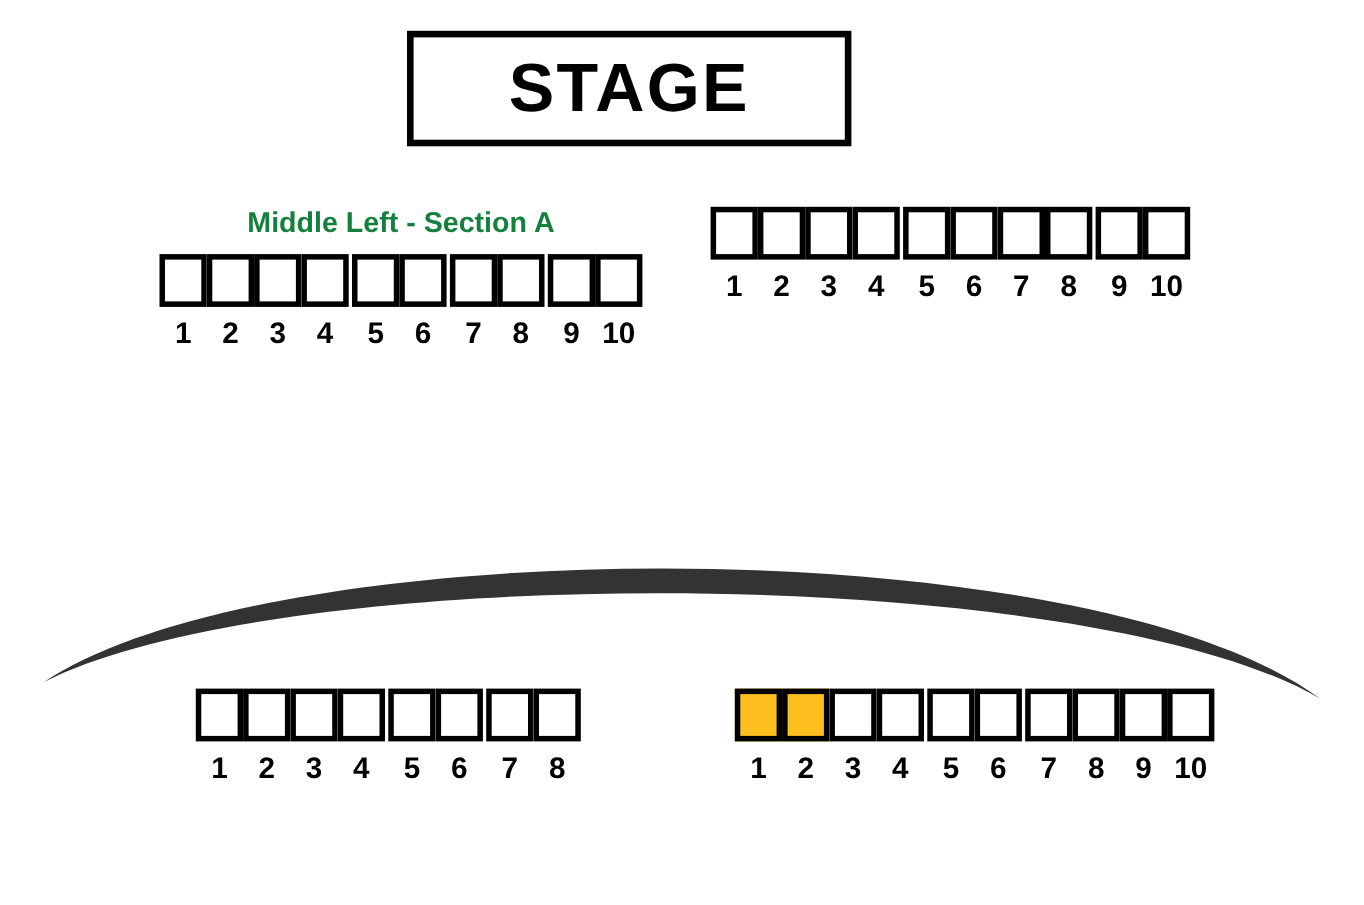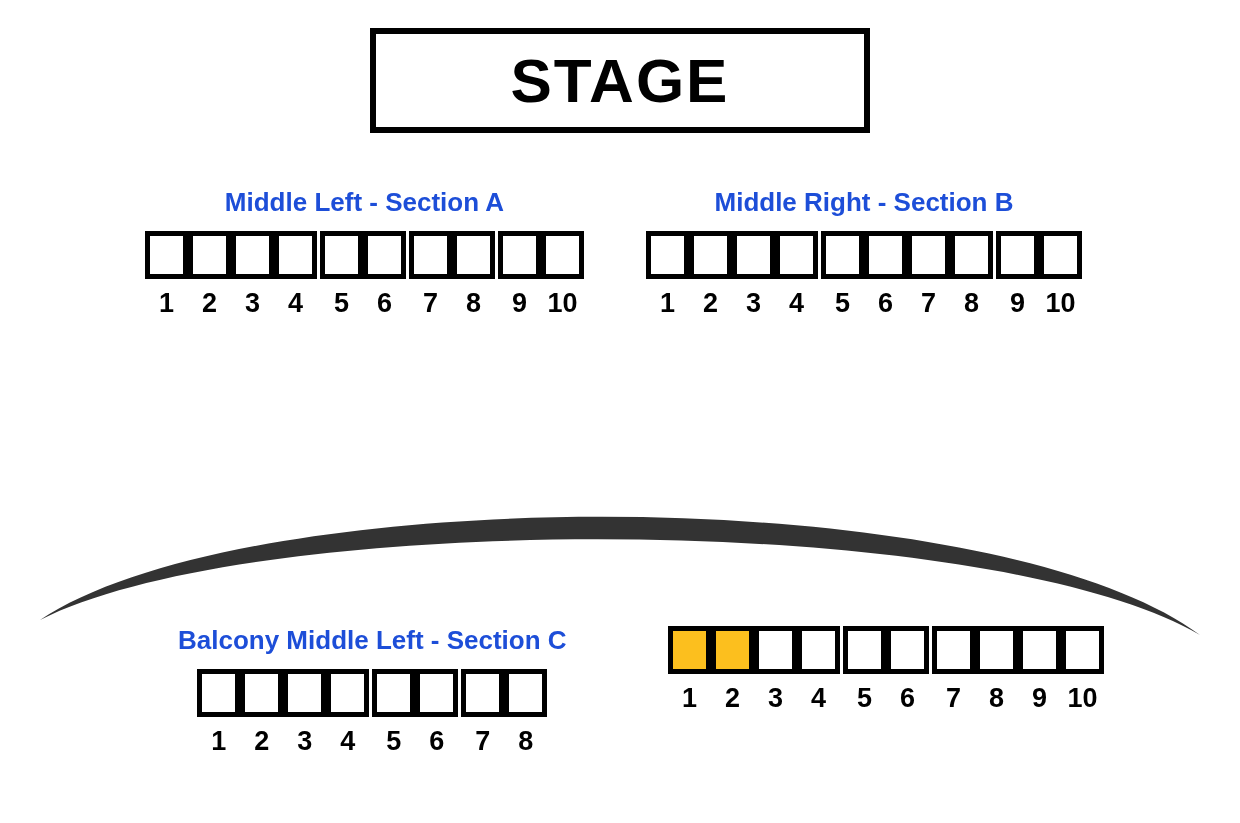--- a/index.html
+++ b/index.html
@@ -19,21 +19,21 @@
     height: 823px;
     overflow: hidden;
     background: #ffffff;
   }
 
   
   .stage-box {
     position: absolute;
     left: 370px;
     top: 28px;
-    width: 500px;
+    width: 404px;
     height: 105px;
     border: 6px solid #000000;
     box-sizing: border-box;
     display: flex;
     align-items: center;
     justify-content: center;
     background: #ffffff;
   }
   .stage-label {
     font-size: 62px;
@@ -46,21 +46,21 @@
   
   .section {
     position: absolute;
     display: flex;
     flex-direction: column;
     align-items: center;
   }
   .section-title {
     font-size: 26px;
     font-weight: 700;
-    color: #1d4ed8;
+    color: #15803d;
     white-space: nowrap;
     line-height: 1.1;
     margin-bottom: 14px;
   }
 
   .seat-row {
     display: flex;
     align-items: flex-start;
   }
   .seat-group {
@@ -161,21 +161,20 @@
           <div class="seat-num">8</div>
         </div>
         <div class="num-group">
           <div class="seat-num">9</div>
           <div class="seat-num">10</div>
         </div>
       </div>
   </div>
 
   <div class="section" id="section-B" style="left:646px; top:188px;">
-    <div class="section-title">Middle Right - Section B</div>
     <div class="seat-row">
         <div class="seat-group">
           <div class="seat"></div>
           <div class="seat"></div>
           <div class="seat"></div>
           <div class="seat"></div>
         </div>
         <div class="seat-group">
           <div class="seat"></div>
           <div class="seat"></div>
@@ -209,21 +208,20 @@
 
   <div class="arc-wrap">
     <svg width="1240" height="180" viewBox="0 0 1240 180" aria-hidden="true">
       <path id="arc-path" d="M 40 150
                C 250 10, 990 10, 1200 165
                C 985 40, 255 40, 40 150 Z" fill="#333333"></path>
     </svg>
   </div>
 
   <div class="section" id="section-C" style="left:178px; top:626px;">
-    <div class="section-title">Balcony Middle Left - Section C</div>
     <div class="seat-row">
         <div class="seat-group">
           <div class="seat"></div>
           <div class="seat"></div>
           <div class="seat"></div>
           <div class="seat"></div>
         </div>
         <div class="seat-group">
           <div class="seat"></div>
           <div class="seat"></div>

